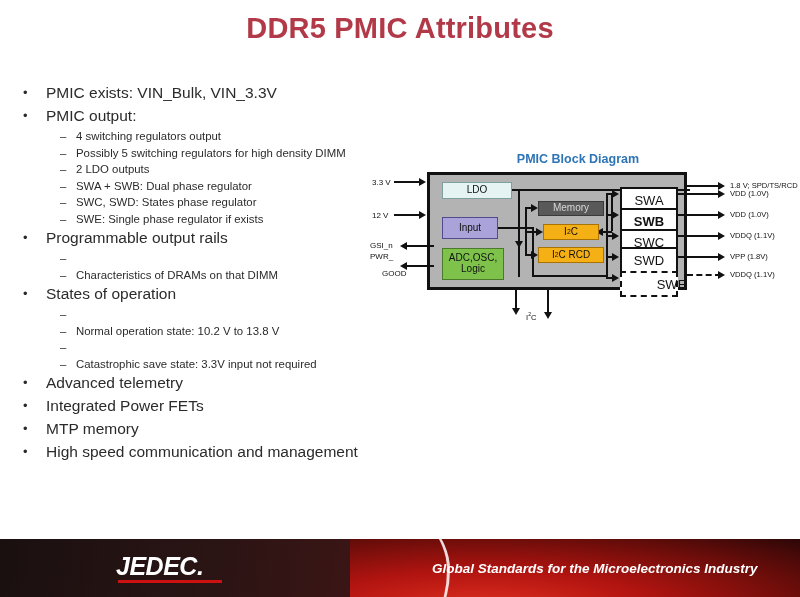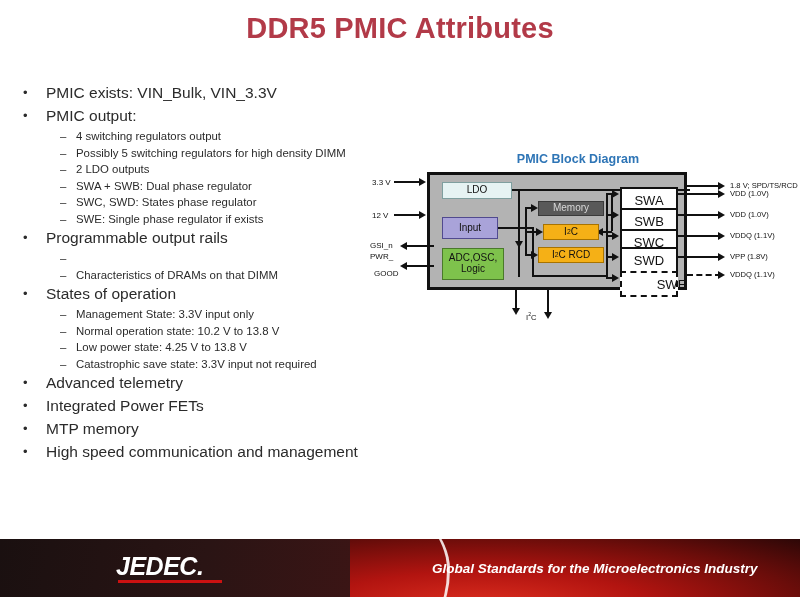--- a/index.html
+++ b/index.html
@@ -126,21 +126,21 @@
     background: #ffffff;
     border: 2px solid #111;
     font-size: 13px;
     display: flex;
     align-items: center;
     justify-content: center;
     color: #111;
     z-index: 4;
   }
   .sw-a { top: 12px; }
-  .sw-b { top: 33px; }
+  .sw-b { top: 33px; font-weight: bold; }
   .sw-c { top: 54px; }
   .sw-d { top: 72px; }
   .sw-e { top: 96px; border-style: dashed; padding-left: 45px; }
 
   
   .w { position: absolute; background: #111; z-index: 2; }
   .wh { height: 2px; }
   .wv { width: 2px; }
 
   .arrow {
@@ -276,29 +276,27 @@
     <span class="txt">Characteristics of DRAMs on that DIMM</span>
   </div>
 
   <div class="b1">
     <span class="mark">•</span>
     <span class="txt">States of operation</span>
   </div>
 
   <div class="b2">
     <span class="mark">–</span>
-    <span class="txt">Management State: 3.3V input only</span>
   </div>
   <div class="b2">
     <span class="mark">–</span>
     <span class="txt">Normal operation state: 10.2 V to 13.8 V</span>
   </div>
   <div class="b2">
     <span class="mark">–</span>
-    <span class="txt">Low power state: 4.25 V to 13.8 V</span>
   </div>
   <div class="b2">
     <span class="mark">–</span>
     <span class="txt">Catastrophic save state: 3.3V input not required</span>
   </div>
 
   <div class="b1">
     <span class="mark">•</span>
     <span class="txt">Advanced telemetry</span>
   </div>
@@ -327,21 +325,21 @@
 
   <div class="lbl lbl-l" style="left:4px; top:63px;">12 V</div>
   <div class="w wh" style="left:26px; top:66px; width:26px;"></div>
   <div class="arrow arrow-r" style="left:51px; top:63px;"></div>
 
   <div class="lbl lbl-l" style="left:2px; top:93px;">GSI_n</div>
   <div class="w wh" style="left:36px; top:97px; width:30px;"></div>
   <div class="arrow arrow-l" style="left:32px; top:94px;"></div>
 
   <div class="lbl lbl-l" style="left:2px; top:104px;">PWR_</div>
-  <div class="lbl lbl-l" style="left:6px; top:121px;">GOOD</div>
+  <div class="lbl lbl-l" style="left:14px; top:121px;">GOOD</div>
   <div class="w wh" style="left:36px; top:117px; width:30px;"></div>
   <div class="arrow arrow-l" style="left:32px; top:114px;"></div>
 
   <div class="outer-box">
 
     <div class="w wh" style="left:80px; top:14px; width:180px;"></div>
 
     <div class="w wv" style="left:88px; top:14px; height:88px;"></div>
 
     <div class="arrow arrow-d" style="left:85px; top:66px;"></div>

